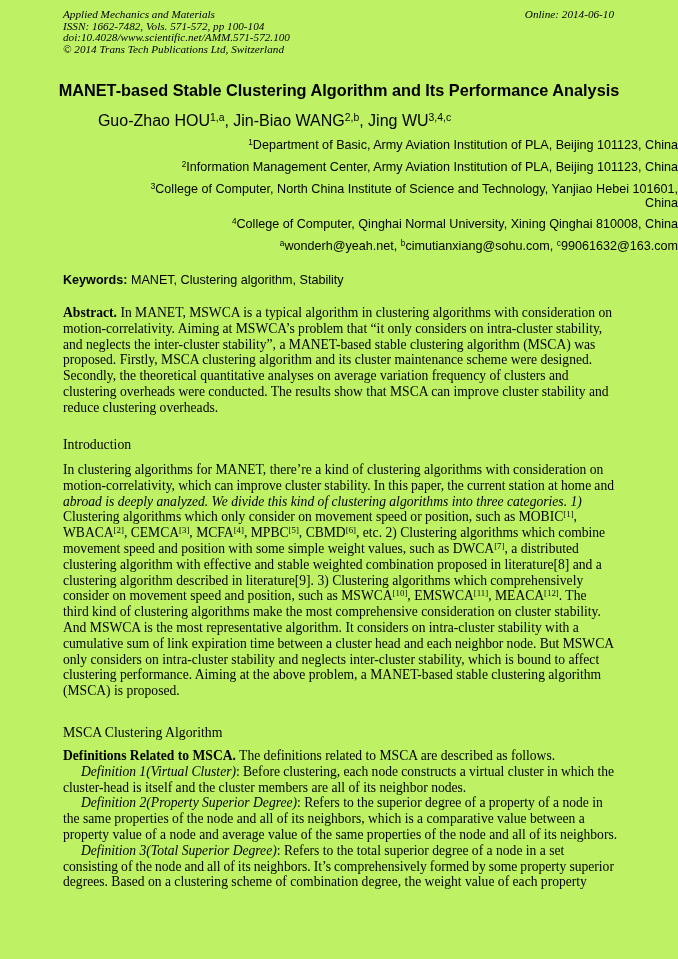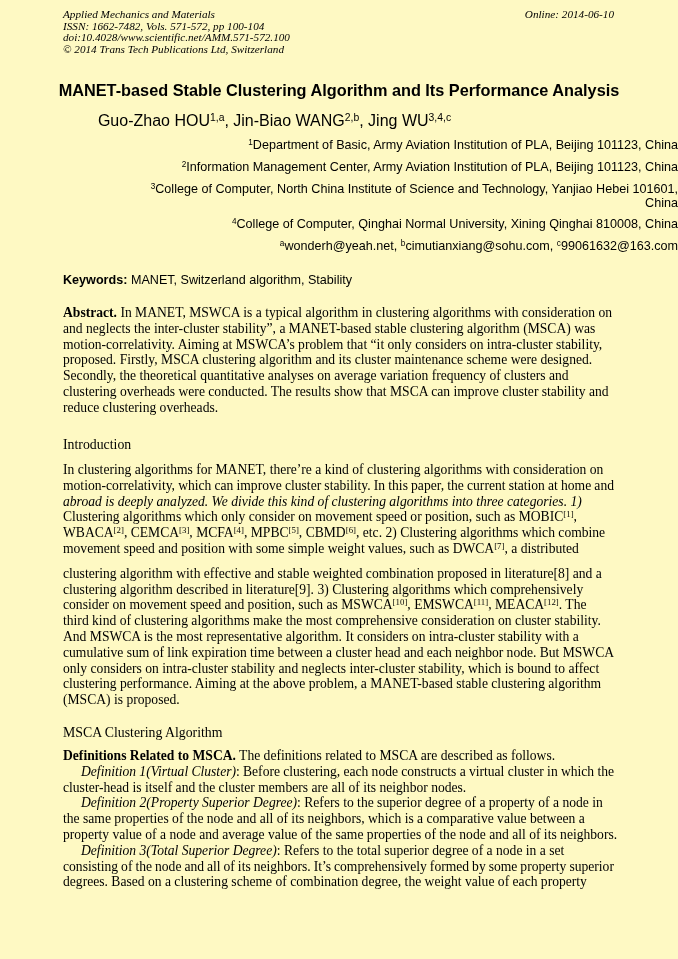--- a/index.html
+++ b/index.html
@@ -1,17 +1,17 @@
 <!DOCTYPE html>
 <html><head>
 <meta charset="utf-8">
 <style>
   html, body { margin: 0; padding: 0; background: #ffffff; }
   body { width: 678px; height: 959px; position: relative; overflow: hidden; color: #000; }
-  .page { position: absolute; left: 0; top: 0; width: 678px; height: 959px; background: #fef9c3; }
+  .page { position: absolute; left: 0; top: 0; width: 678px; height: 959px; background: #bef264; }
   .hdr { position: absolute; left: 63px; top: 9px; font-family: "Liberation Serif", serif; font-style: italic; font-size: 11.2px; line-height: 11.6px; }
   .hdr div { white-space: nowrap; }
   .online { position: absolute; right: 64px; top: 9px; font-family: "Liberation Serif", serif; font-style: italic; font-size: 11.2px; line-height: 11.6px; }
   .title { position: absolute; left: 0; width: 678px; top: 80px; text-align: center; font-family: "Liberation Sans", sans-serif; font-weight: bold; font-size: 16.3px; line-height: 20px; white-space: nowrap; }
   .authors { position: absolute; left: 0; width: 549px; top: 111px; text-align: center; font-family: "Liberation Sans", sans-serif; font-size: 16px; line-height: 20px; white-space: nowrap; }
   .aff { position: absolute; left: 0; width: 678px; text-align: right; font-family: "Liberation Sans", sans-serif; font-size: 12.6px; line-height: 15px; white-space: nowrap; }
   sup { font-size: 65%; vertical-align: baseline; position: relative; top: -0.5em; line-height: 0; }
   .kw { position: absolute; left: 63px; top: 273px; font-family: "Liberation Sans", sans-serif; font-size: 12.6px; line-height: 15px; white-space: nowrap; }
   .kw b { font-weight: bold; }
   .body { position: absolute; left: 63px; width: 551px; font-family: "Liberation Serif", serif; font-size: 13.6px; }
@@ -42,41 +42,41 @@
   </div>
 
   <div class="aff" style="top:138px"><sup>1</sup><span>Department of Basic, Army Aviation Institution of PLA, Beijing 101123, China</span></div>
   <div class="aff" style="top:160px"><sup>2</sup><span>Information Management Center, Army Aviation Institution of PLA, Beijing 101123, China</span></div>
   <div class="aff" style="top:182px"><sup>3</sup><span>College of Computer, North China Institute of Science and Technology, Yanjiao Hebei 101601,</span></div>
   <div class="aff" style="top:196px">China</div>
   <div class="aff" style="top:217px"><sup>4</sup><span>College of Computer, Qinghai Normal University, Xining Qinghai 810008, China</span></div>
 
   <div class="aff" style="top:239px"><sup>a</sup><span>wonderh@yeah.net, </span><sup>b</sup><span>cimutianxiang@sohu.com, </span><sup>c</sup><span>99061632@163.com</span></div>
 
-  <div class="kw"><b>Keywords:</b><span> MANET, Switzerland algorithm, Stability</span></div>
+  <div class="kw"><b>Keywords:</b><span> MANET, Clustering algorithm, Stability</span></div>
 
   <div class="body" style="top:305px">
     <div class="ln" style="white-space: nowrap; word-spacing: 0px; text-align: left; text-align-last: left;"><b class="rb">Abstract.</b><span> In MANET, MSWCA is a typical algorithm in clustering algorithms with consideration on</span></div>
+    <div class="ln" style="white-space: nowrap; word-spacing: 0px; text-align: left; text-align-last: left;">motion-correlativity. Aiming at MSWCA’s problem that “it only considers on intra-cluster stability,</div>
     <div class="ln" style="white-space: nowrap; word-spacing: 0px; text-align: left; text-align-last: left;">and neglects the inter-cluster stability”, a MANET-based stable clustering algorithm (MSCA) was</div>
-    <div class="ln" style="white-space: nowrap; word-spacing: 0px; text-align: left; text-align-last: left;">motion-correlativity. Aiming at MSWCA’s problem that “it only considers on intra-cluster stability,</div>
     <div class="ln" style="white-space: nowrap; word-spacing: 0px; text-align: left; text-align-last: left;">proposed. Firstly, MSCA clustering algorithm and its cluster maintenance scheme were designed.</div>
     <div class="ln" style="white-space: nowrap; word-spacing: 0px; text-align: center; text-align-last: left;">Secondly, the theoretical quantitative analyses on average variation frequency of clusters and</div>
     <div class="ln" style="white-space: nowrap; word-spacing: 0px; text-align: left; text-align-last: left;">clustering overheads were conducted. The results show that MSCA can improve cluster stability and</div>
     <div class="ln last">reduce clustering overheads.</div>
   </div>
 
   <div class="h" style="top:437px">Introduction</div>
   <div class="body" style="top:462px">
     <div class="ln" style="white-space: nowrap; word-spacing: 0px; text-align: left; text-align-last: left;">In clustering algorithms for MANET, there’re a kind of clustering algorithms with consideration on</div>
     <div class="ln" style="white-space: nowrap; word-spacing: -0.25px; text-align: right; text-align-last: left;">motion-correlativity, which can improve cluster stability. In this paper, the current station at home and</div>
     <div class="ln" style="white-space: nowrap; word-spacing: 0px; text-align: right; text-align-last: left; font-style: italic;">abroad is deeply analyzed. We divide this kind of clustering algorithms into three categories. 1)</div>
     <div class="ln" style="white-space: nowrap; word-spacing: 0px; text-align: left; text-align-last: left;"><span>Clustering algorithms which only consider on movement speed or position, such as MOBIC</span><sup>[1]</sup><span>,</span></div>
     <div class="ln" style="white-space: nowrap; word-spacing: 0px; text-align: left; text-align-last: left;"><span>WBACA</span><sup>[2]</sup><span>, CEMCA</span><sup>[3]</sup><span>, MCFA</span><sup>[4]</sup><span>, MPBC</span><sup>[5]</sup><span>, CBMD</span><sup>[6]</sup><span>, etc. 2) Clustering algorithms which combine</span></div>
     <div class="ln" style="white-space: nowrap; word-spacing: 0px; text-align: center; text-align-last: left;"><span>movement speed and position with some simple weight values, such as DWCA</span><sup>[7]</sup><span>, a distributed</span></div>
-    <div class="ln" style="white-space: nowrap; word-spacing: 0px; text-align: left; text-align-last: left; margin-top: 9px;">clustering algorithm with effective and stable weighted combination proposed in literature[8] and a</div>
+    <div class="ln" style="white-space: nowrap; word-spacing: 0px; text-align: left; text-align-last: left;">clustering algorithm with effective and stable weighted combination proposed in literature[8] and a</div>
     <div class="ln" style="white-space: nowrap; word-spacing: 0px; text-align: left; text-align-last: left;">clustering algorithm described in literature[9]. 3) Clustering algorithms which comprehensively</div>
     <div class="ln" style="white-space: nowrap; word-spacing: 0px; text-align: left; text-align-last: left;"><span>consider on movement speed and position, such as MSWCA</span><sup>[10]</sup><span>, EMSWCA</span><sup>[11]</sup><span>, MEACA</span><sup>[12]</sup><span>. The</span></div>
     <div class="ln" style="white-space: nowrap; word-spacing: 0px; text-align: left; text-align-last: left;">third kind of clustering algorithms make the most comprehensive consideration on cluster stability.</div>
     <div class="ln" style="white-space: nowrap; word-spacing: 0px; text-align: left; text-align-last: left;">And MSWCA is the most representative algorithm. It considers on intra-cluster stability with a</div>
     <div class="ln" style="white-space: nowrap; word-spacing: -0.11px; text-align: left; text-align-last: left;">cumulative sum of link expiration time between a cluster head and each neighbor node. But MSWCA</div>
     <div class="ln" style="white-space: nowrap; word-spacing: 0px; text-align: left; text-align-last: left;">only considers on intra-cluster stability and neglects inter-cluster stability, which is bound to affect</div>
     <div class="ln" style="white-space: nowrap; word-spacing: 0px; text-align: left; text-align-last: left;">clustering performance. Aiming at the above problem, a MANET-based stable clustering algorithm</div>
     <div class="ln last">(MSCA) is proposed.</div>
   </div>
 

